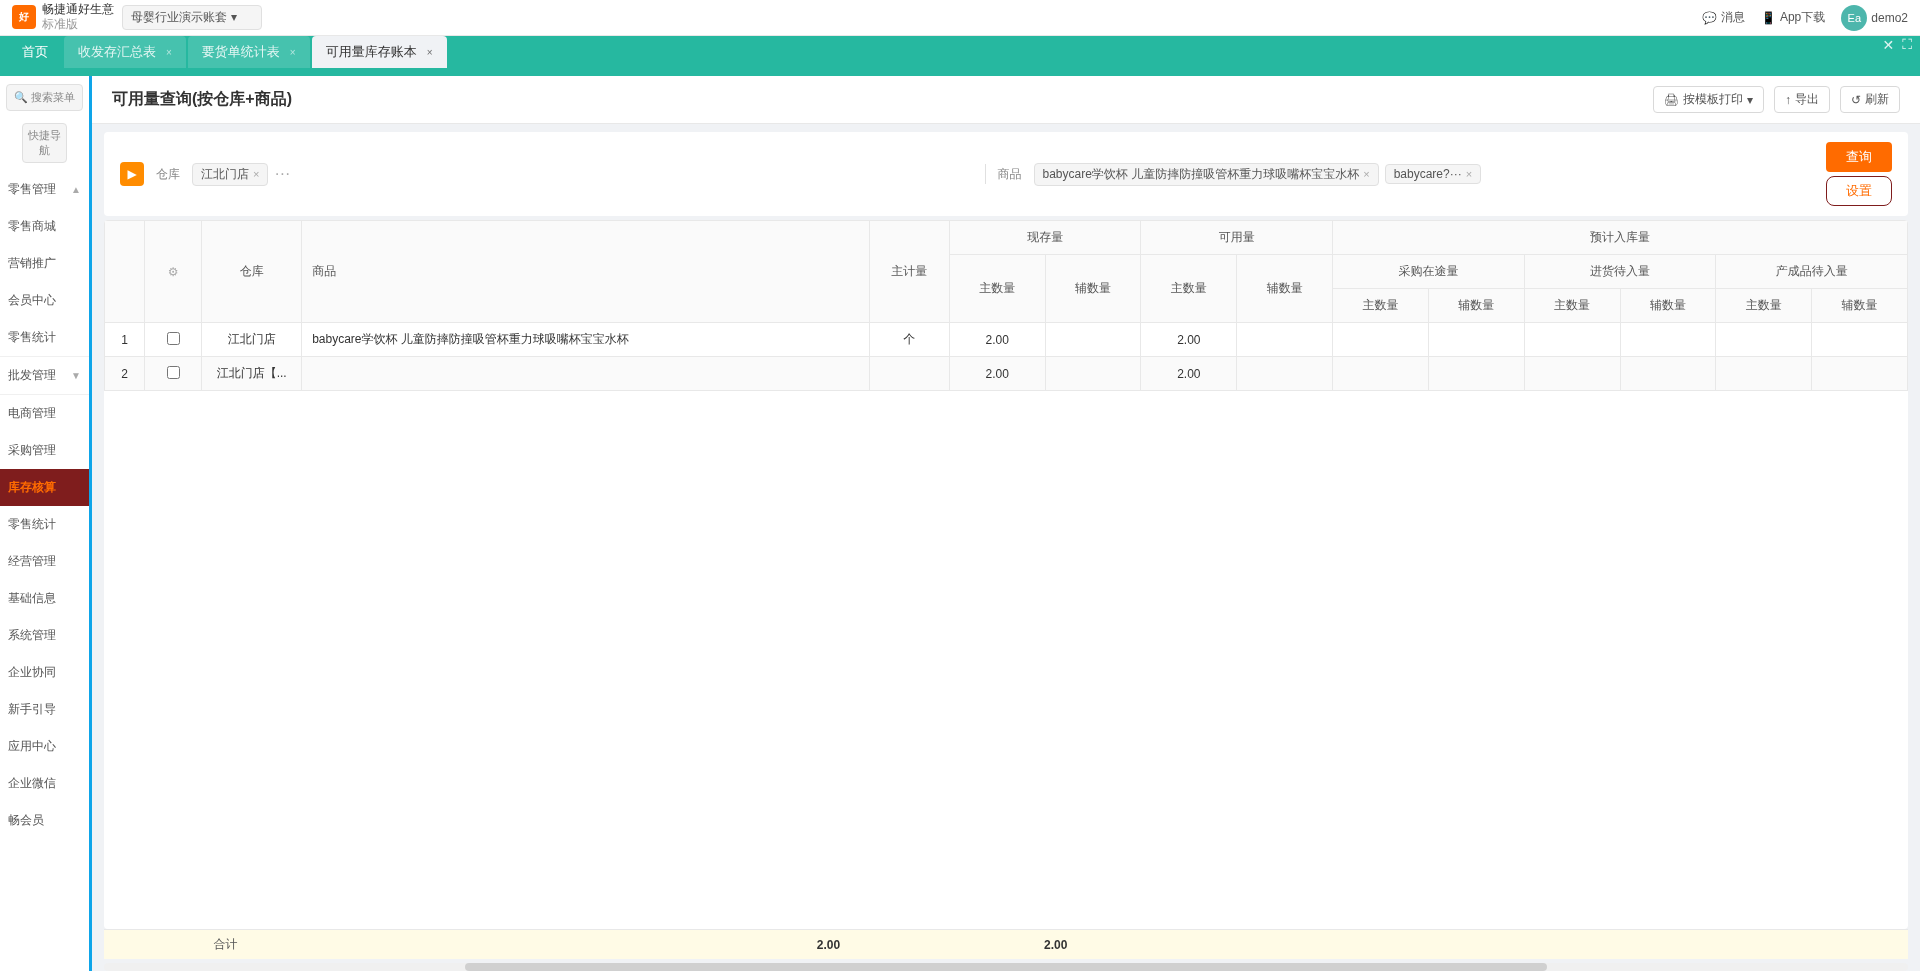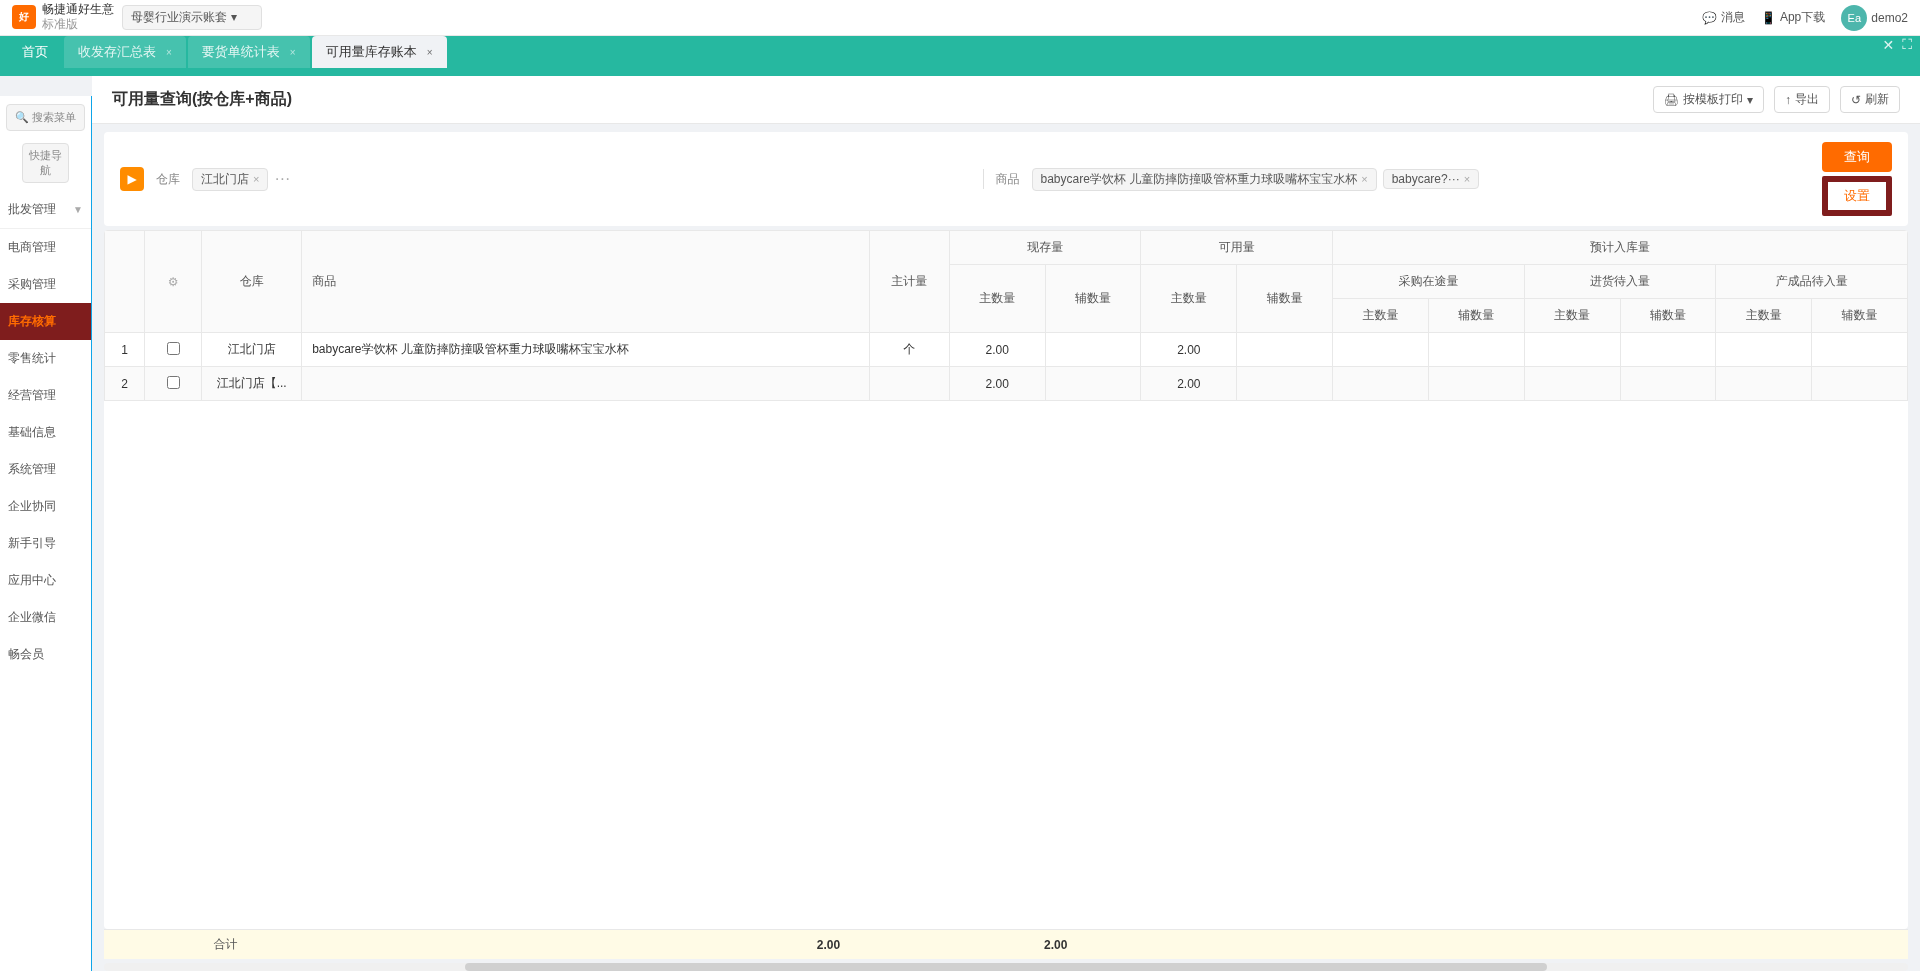--- a/index.html
+++ b/index.html
@@ -23,21 +23,21 @@
     .nav-tab.active { background: #f0f2f5; color: #333; font-weight: 500; }
     .nav-tab .close-x { font-size: 10px; color: inherit; opacity: 0.7; margin-left: 4px; cursor: pointer; }
     .nav-tab-home { background: transparent; color: #fff; }
     .nav-tabs-right { margin-left: auto; display: flex; align-items: center; padding-right: 8px; gap: 8px; }
     .nav-tab-icon { color: #fff; font-size: 14px; cursor: pointer; opacity: 0.85; }
 
     
     .main-layout { display: flex; flex: 1; overflow: hidden; }
 
     
-    .sidebar { width: 92px; background: #fff; border-right: 1px solid #0ea5e9; display: flex; flex-direction: column; overflow-y: auto; margin-top: 20px; }
+    .sidebar { width: 92px; background: #fff; border-right: 3px solid #0ea5e9; display: flex; flex-direction: column; overflow-y: auto; }
     .sidebar-search { padding: 8px 6px; }
     .sidebar-search-btn { width: 100%; background: #f5f5f5; border: 1px solid #e0e0e0; border-radius: 4px; padding: 5px 4px; font-size: 11px; color: #888; cursor: pointer; text-align: center; }
     .sidebar-nav-btn { padding: 4px 22px 8px; }
     .sidebar-nav-btn-inner { width: 100%; background: #f5f5f5; border: 1px solid #e0e0e0; border-radius: 4px; padding: 4px 4px; font-size: 11px; color: #888; cursor: pointer; text-align: center; }
     .sidebar-section { border-bottom: 1px solid #f0f0f0; }
     .sidebar-item { padding: 10px 8px; font-size: 12px; color: #555; cursor: pointer; display: flex; align-items: center; justify-content: space-between; }
     .sidebar-item.active { background: #7f1d1d; color: #ff6b00; font-weight: bold; }
     .sidebar-item .arrow { font-size: 10px; color: #aaa; }
 
     
@@ -50,21 +50,21 @@
     .btn-template { display: flex; align-items: center; gap: 4px; font-size: 12px; color: #555; cursor: pointer; border: 1px solid #d9d9d9; border-radius: 4px; padding: 4px 10px; background: #fff; }
     .btn-export { display: flex; align-items: center; gap: 4px; font-size: 12px; color: #555; cursor: pointer; border: 1px solid #d9d9d9; border-radius: 4px; padding: 4px 10px; background: #fff; }
     .btn-refresh { display: flex; align-items: center; gap: 4px; font-size: 12px; color: #555; cursor: pointer; border: 1px solid #d9d9d9; border-radius: 4px; padding: 4px 10px; background: #fff; }
     .filter-toggle { width: 24px; height: 24px; background: #ff8c00; border-radius: 4px; display: flex; align-items: center; justify-content: center; color: #fff; font-size: 12px; cursor: pointer; }
     .filter-label { font-size: 12px; color: #888; white-space: nowrap; }
     .filter-tags { display: flex; align-items: center; gap: 6px; flex-wrap: wrap; flex: 1; }
     .filter-tag { background: #f5f5f5; border: 1px solid #e0e0e0; border-radius: 4px; padding: 2px 8px; font-size: 12px; color: #555; display: flex; align-items: center; gap: 4px; }
     .filter-tag .tag-close { color: #aaa; cursor: pointer; font-size: 11px; }
     .filter-more { color: #aaa; font-size: 16px; cursor: pointer; }
     .btn-query { background: #ff6b00; color: #fff; border: none; border-radius: 4px; padding: 6px 20px; font-size: 13px; cursor: pointer; }
-    .btn-setting { background: #fff; color: #ff6b00; border: 6px solid #7f1d1d; border-radius: 2px; padding: 5px 16px; font-size: 13px; cursor: pointer; }
+    .btn-setting { background: #fff; color: #ff6b00; border: 1px solid #7f1d1d; border-radius: 8px; padding: 5px 16px; font-size: 13px; cursor: pointer; }
     .btn-group-right { display: flex; flex-direction: column; gap: 4px; }
 
     
     .table-wrapper { flex: 1; overflow: auto; margin: 0 12px 0; background: #fff; border-radius: 4px; }
     .data-table { width: 100%; border-collapse: collapse; font-size: 12px; }
     .data-table th, .data-table td { border: 1px solid #e8e8e8; padding: 8px 10px; text-align: center; white-space: nowrap; }
     .data-table th { background: #fafafa; color: #555; font-weight: 500; }
     .data-table td { color: #333; }
     .data-table tr:nth-child(even) td { background: #fafafa; }
     .data-table .col-seq { width: 40px; }
@@ -147,20 +147,38 @@
         <span>🔍 </span>
         <span>搜索菜单</span>
       </button>
     </div>
     <div class="sidebar-nav-btn">
       <button class="sidebar-nav-btn-inner">
         <span>快捷导航</span>
       </button>
     </div>
 
+    <div class="sidebar-section">
+      <div class="sidebar-item">
+        <span>零售管理</span>
+        <span class="arrow">▲</span>
+      </div>
+      <div class="sidebar-item">
+        <span>零售商城</span>
+      </div>
+      <div class="sidebar-item">
+        <span>营销推广</span>
+      </div>
+      <div class="sidebar-item">
+        <span>会员中心</span>
+      </div>
+      <div class="sidebar-item">
+        <span>零售统计</span>
+      </div>
+    </div>
 
     <div class="sidebar-section">
       <div class="sidebar-item">
         <span>批发管理</span>
         <span class="arrow">▼</span>
       </div>
     </div>
 
     <div class="sidebar-item">
       <span>电商管理</span>

